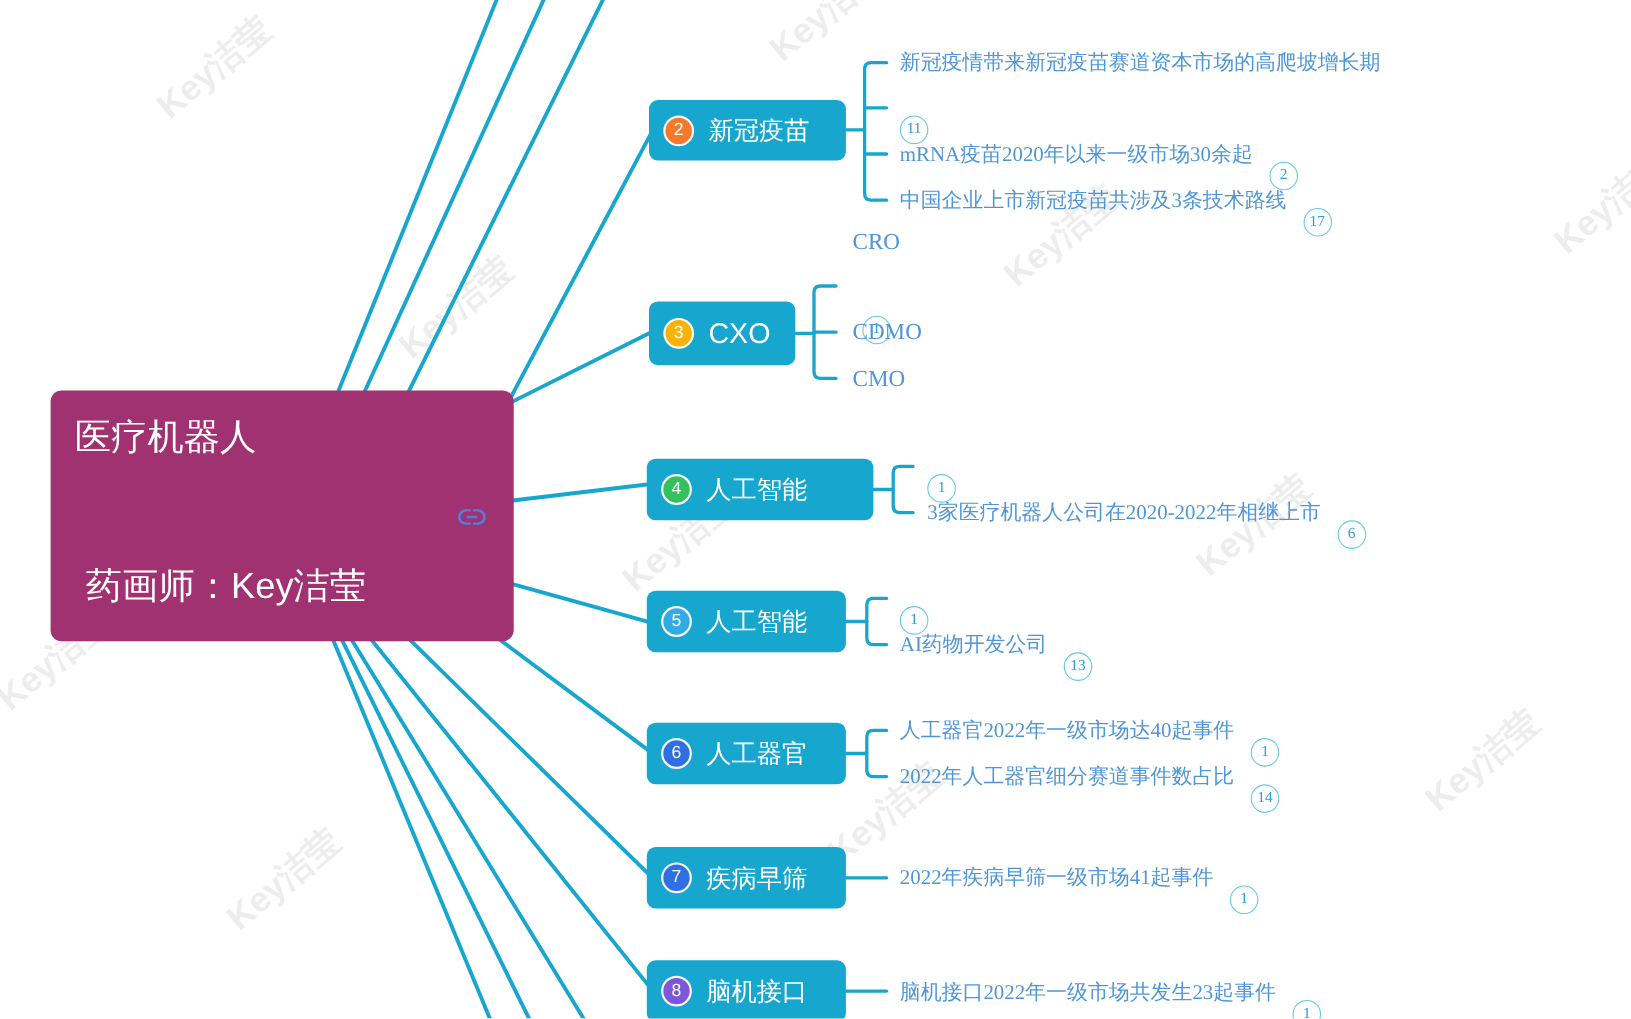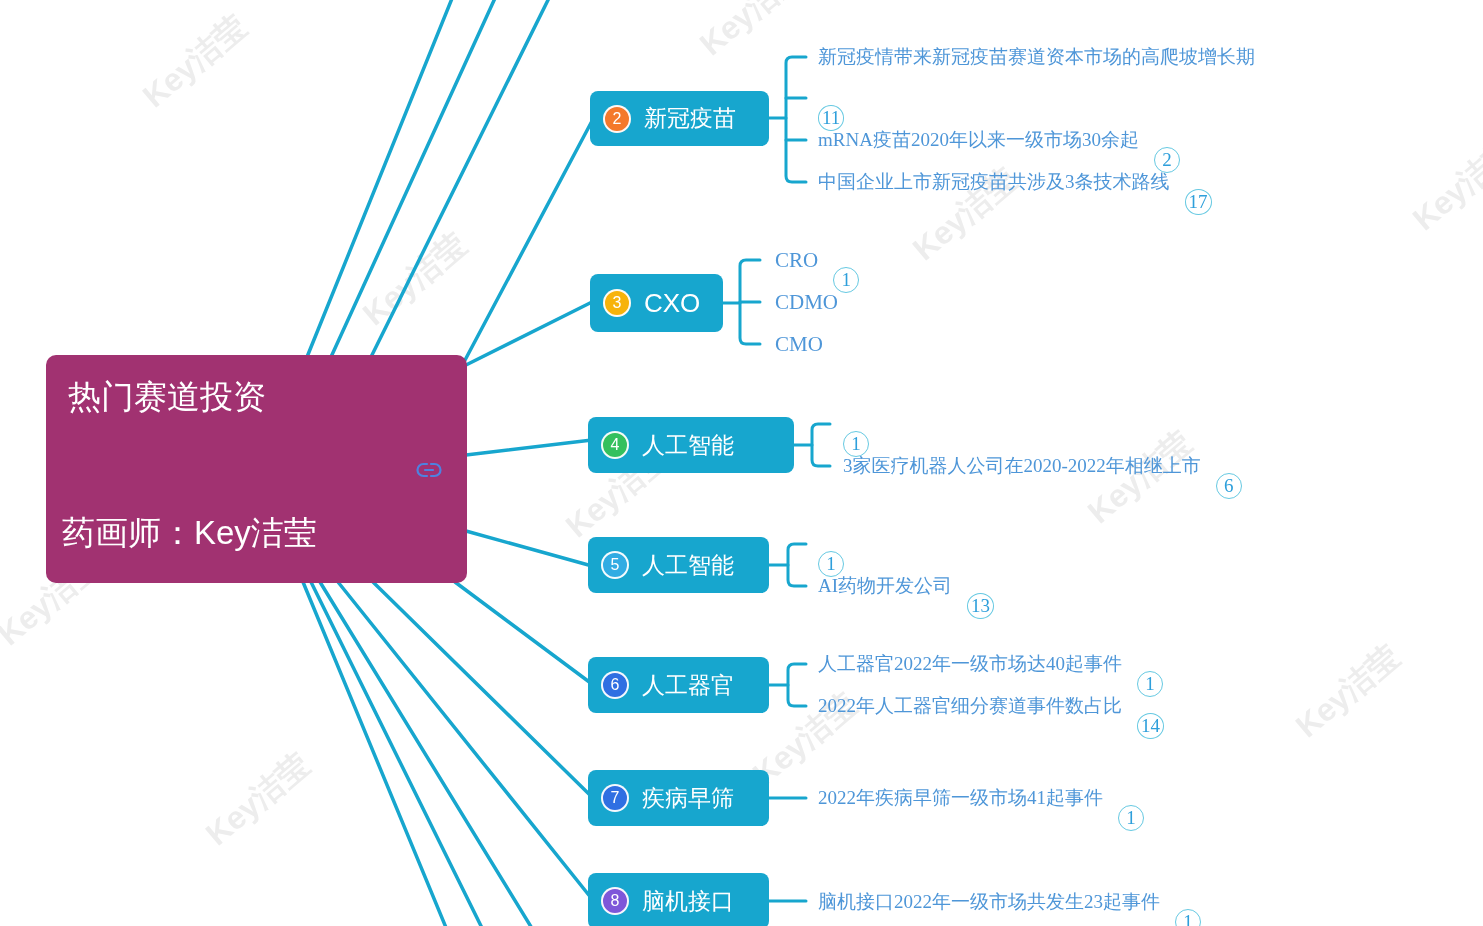--- a/index.html
+++ b/index.html
@@ -15,21 +15,21 @@
     white-space:nowrap;user-select:none;pointer-events:none;z-index:0;
   }
   
   #wires{position:absolute;left:0;top:0;z-index:1;}
   
   .central{
     position:absolute;left:46px;top:355px;width:421px;height:228px;
     background:#A13271;border-radius:10px;z-index:2;color:#fff;
   }
   .central .line1{position:absolute;left:22px;top:20px;font-size:33px;}
-  .central .line2{position:absolute;left:16px;top:156px;font-size:33px;}
+  .central .line2{position:absolute;left:32px;top:156px;font-size:33px;}
   .central .linkicon{position:absolute;right:24px;top:104px;width:28px;height:22px;cursor:pointer;}
   
   .tbox{
     position:absolute;background:#17A6CE;border-radius:8px;z-index:2;
     display:flex;align-items:center;padding-left:13px;gap:13px;
     color:#fff;font-size:23px;white-space:nowrap;cursor:pointer;
   }
   .num{
     width:28px;height:28px;border-radius:50%;
     border:2px solid rgba(255,255,255,.95);box-sizing:border-box;
@@ -42,26 +42,26 @@
   #t5box{left:588px;top:537px;width:168px;height:56px;}
   #t6box{left:588px;top:657px;width:168px;height:56px;}
   #t7box{left:588px;top:770px;width:168px;height:56px;}
   #t8box{left:588px;top:873px;width:168px;height:56px;}
   
   .child{
     position:absolute;transform:translateY(-50%);z-index:2;
     display:flex;align-items:center;gap:15px;
     color:#4E96D8;font-size:19px;white-space:nowrap;cursor:pointer;font-family:Liberation Serif, serif;
   }
-  .child.latin{font-size:21px;}
+  .child.latin{font-size:21px;flex-direction:column;}
   .badge{
     min-width:26px;height:26px;box-sizing:border-box;padding:0 3px;
     border:1.5px solid #66C9E2;border-radius:50%;
     display:flex;align-items:center;justify-content:center;
-    color:#2E9FDB;font-size:19px;cursor:pointer;margin-top:40px;
+    color:#2E9FDB;font-size:14px;cursor:pointer;margin-top:40px;
   }
 </style>
 </head>
 <body>
 
 <span class="wm" style="left:195px;top:62px">Key洁莹</span>
 <span class="wm" style="left:752px;top:10px">Key洁莹</span>
 <span class="wm" style="left:415px;top:280px">Key洁莹</span>
 <span class="wm" style="left:965px;top:215px">Key洁莹</span>
 <span class="wm" style="left:1465px;top:185px">Key洁莹</span>
@@ -111,21 +111,21 @@
     <path d="M 756 685 H 788"></path>
     <path d="M 806 664 H 794 Q 788 664 788 670 V 700 Q 788 706 794 706 H 806"></path>
 
     <path d="M 756 798 H 806"></path>
 
     <path d="M 756 901 H 806"></path>
   </g>
 </svg>
 
 <div class="central">
-  <div class="line1">热门赛道投资</div>
+  <div class="line1">医疗机器人</div>
   <div class="line2">药画师：Key洁莹</div>
   <svg class="linkicon" viewBox="0 0 28 22">
     <g stroke="#4D82E0" stroke-width="2.2" stroke-linecap="round" fill="none">
       <path d="M12 5 H8.5 a6 6 0 0 0 0 12 H12"></path>
       <path d="M16 5 h3.5 a6 6 0 0 1 0 12 H16"></path>
       <line x1="10" y1="11" x2="18" y2="11"></line>
     </g>
   </svg>
 </div>
 

